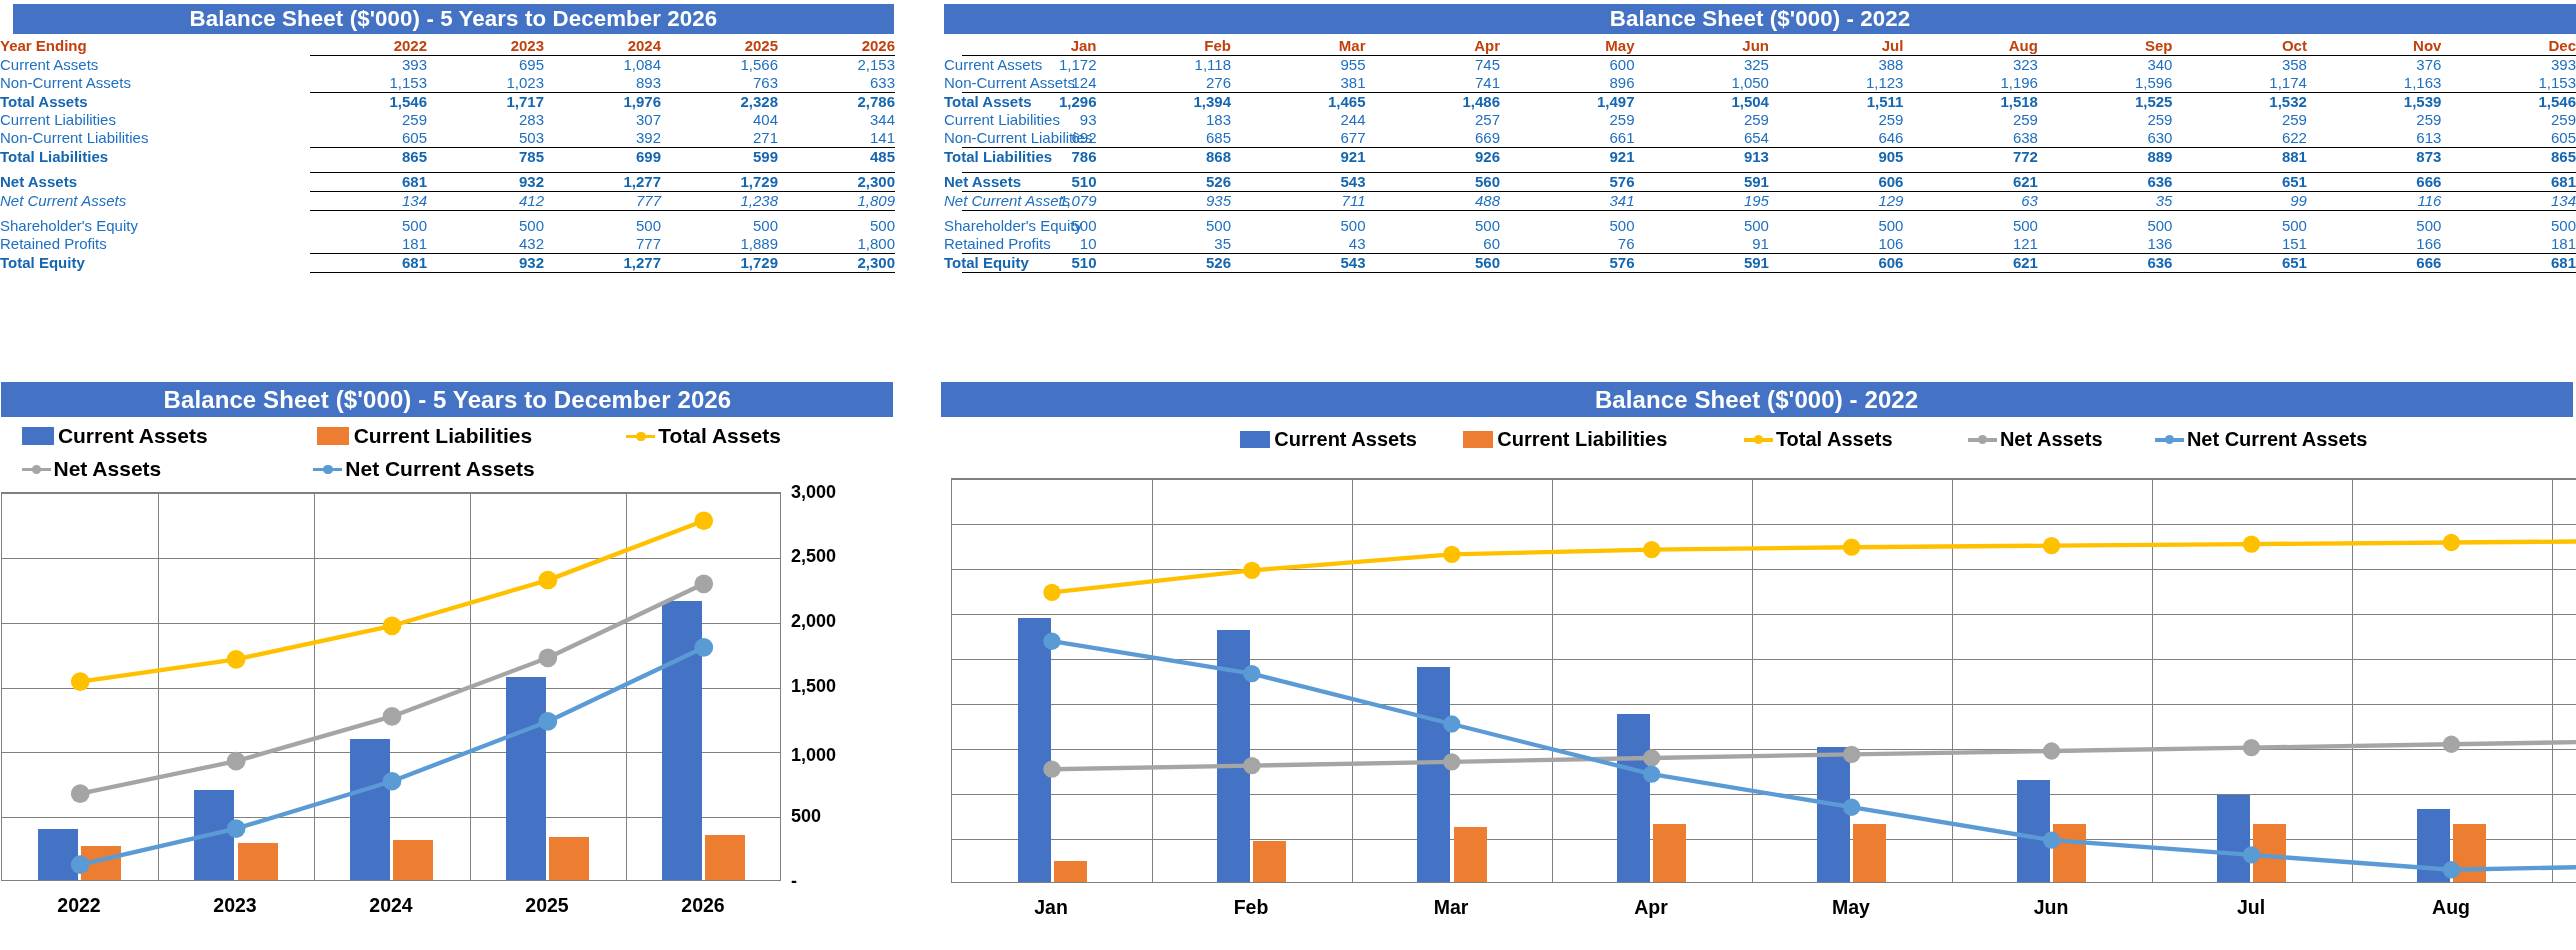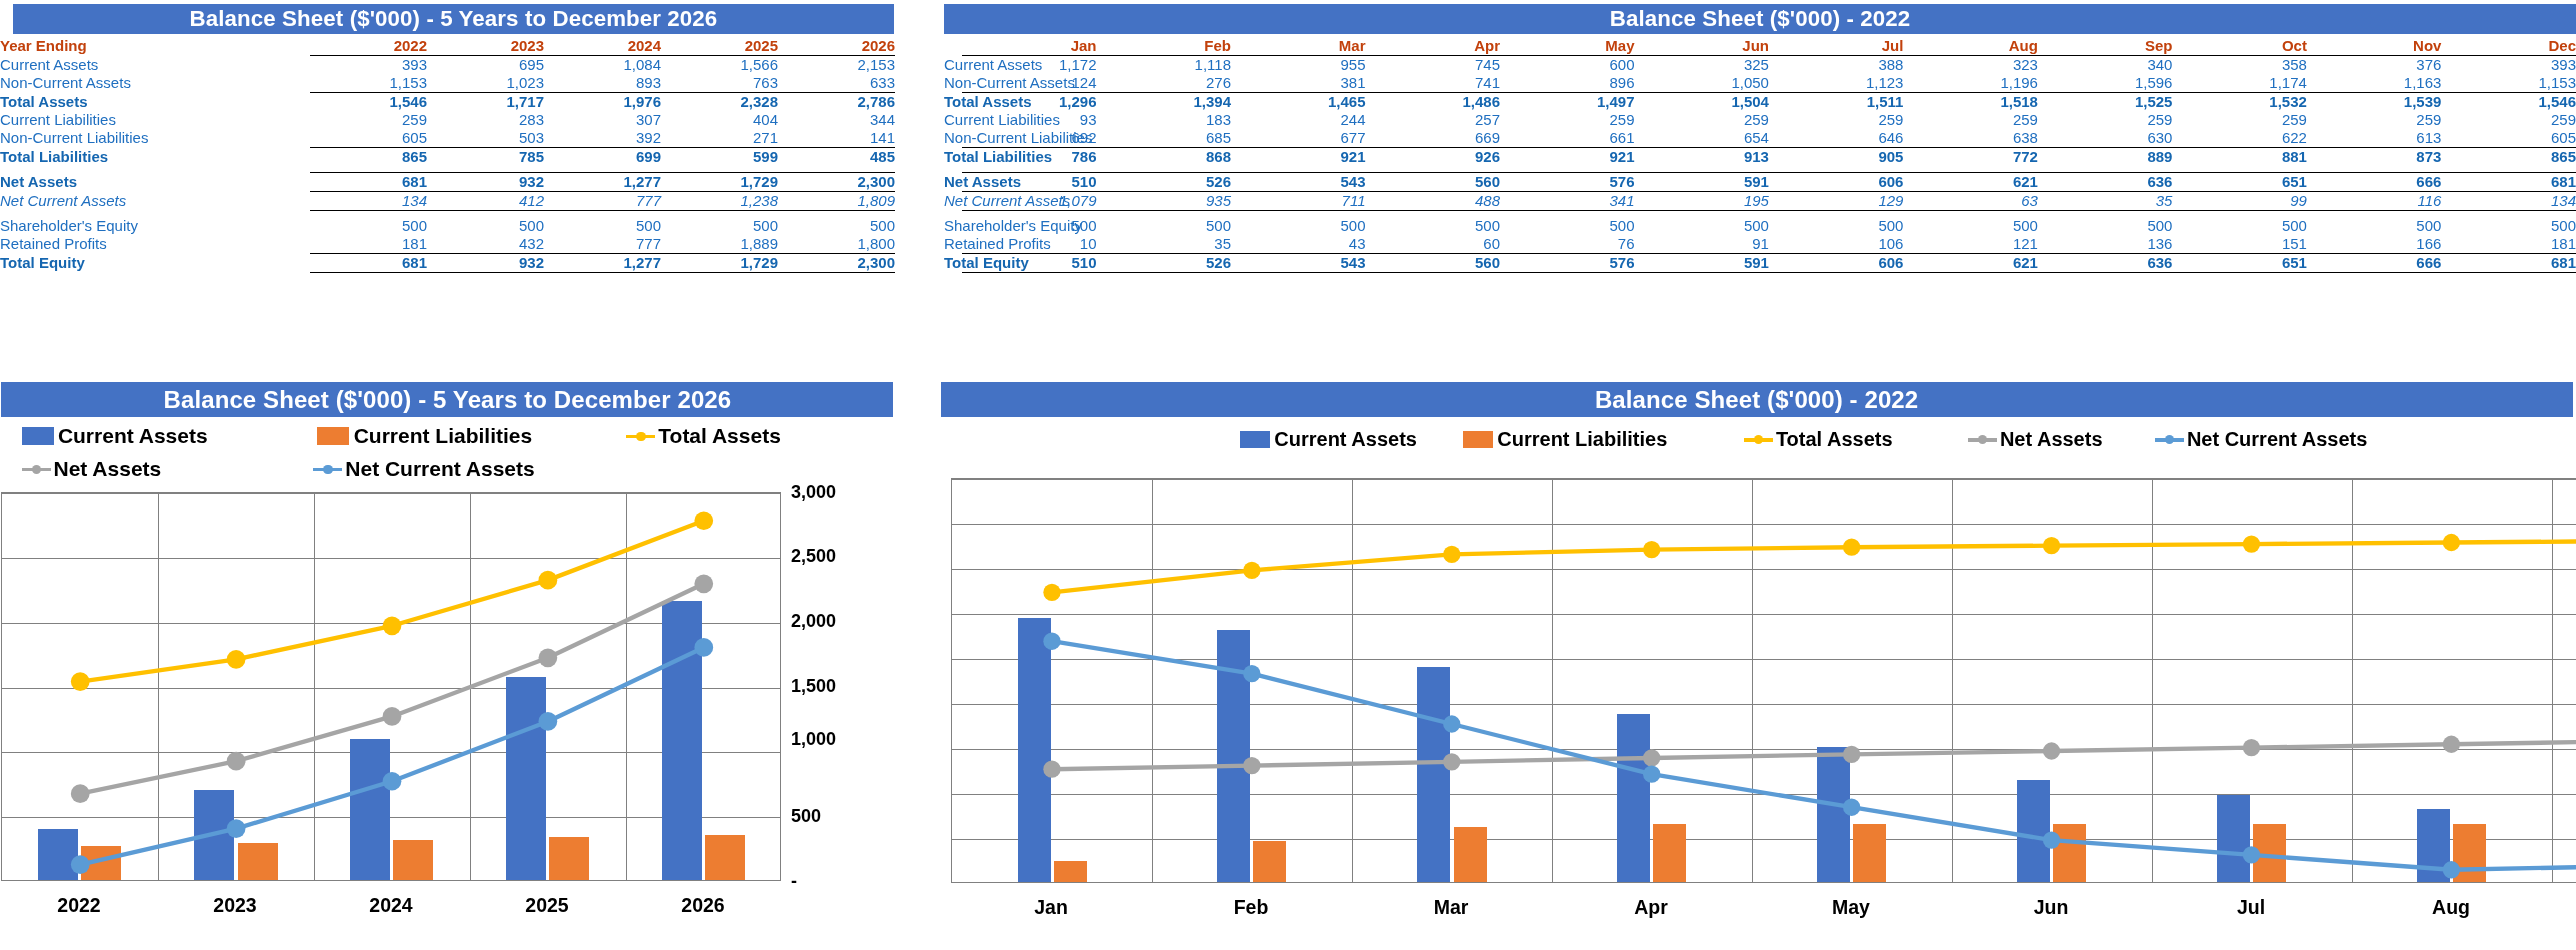--- a/index.html
+++ b/index.html
@@ -480,21 +480,21 @@
             <polyline points="108.2,515.88 324.6,465.84000000000003 541,400.14 757.4,317.15999999999997 973.8000000000001,214.38" fill="none" stroke="#5B9BD5" stroke-width="6" stroke-linejoin="round"></polyline>
             <circle cx="108.2" cy="515.88" r="13" fill="#5B9BD5"></circle>
             <circle cx="324.6" cy="465.84000000000003" r="13" fill="#5B9BD5"></circle>
             <circle cx="541" cy="400.14" r="13" fill="#5B9BD5"></circle>
             <circle cx="757.4" cy="317.15999999999997" r="13" fill="#5B9BD5"></circle>
             <circle cx="973.8000000000001" cy="214.38" r="13" fill="#5B9BD5"></circle>
           </svg>
         </div>
         <div class="ytick" style="left: 791px; top: 398px;">-</div>
         <div class="ytick" style="left: 791px; top: 333px;">500</div>
-        <div class="ytick" style="left: 791px; top: 256px;">1,000</div>
+        <div class="ytick" style="left: 791px; top: 272px;">1,000</div>
         <div class="ytick" style="left: 791px; top: 203px;">1,500</div>
         <div class="ytick" style="left: 791px; top: 138px;">2,000</div>
         <div class="ytick" style="left: 791px; top: 73px;">2,500</div>
         <div class="ytick" style="left: 791px; top: 8.6px;">3,000</div>
         <div class="xtick" style="left: 79px; top: 411px;">2022</div>
         <div class="xtick" style="left: 235px; top: 411px;">2023</div>
         <div class="xtick" style="left: 391px; top: 411px;">2024</div>
         <div class="xtick" style="left: 547px; top: 411px;">2025</div>
         <div class="xtick" style="left: 703px; top: 411px;">2026</div>
       </div>

